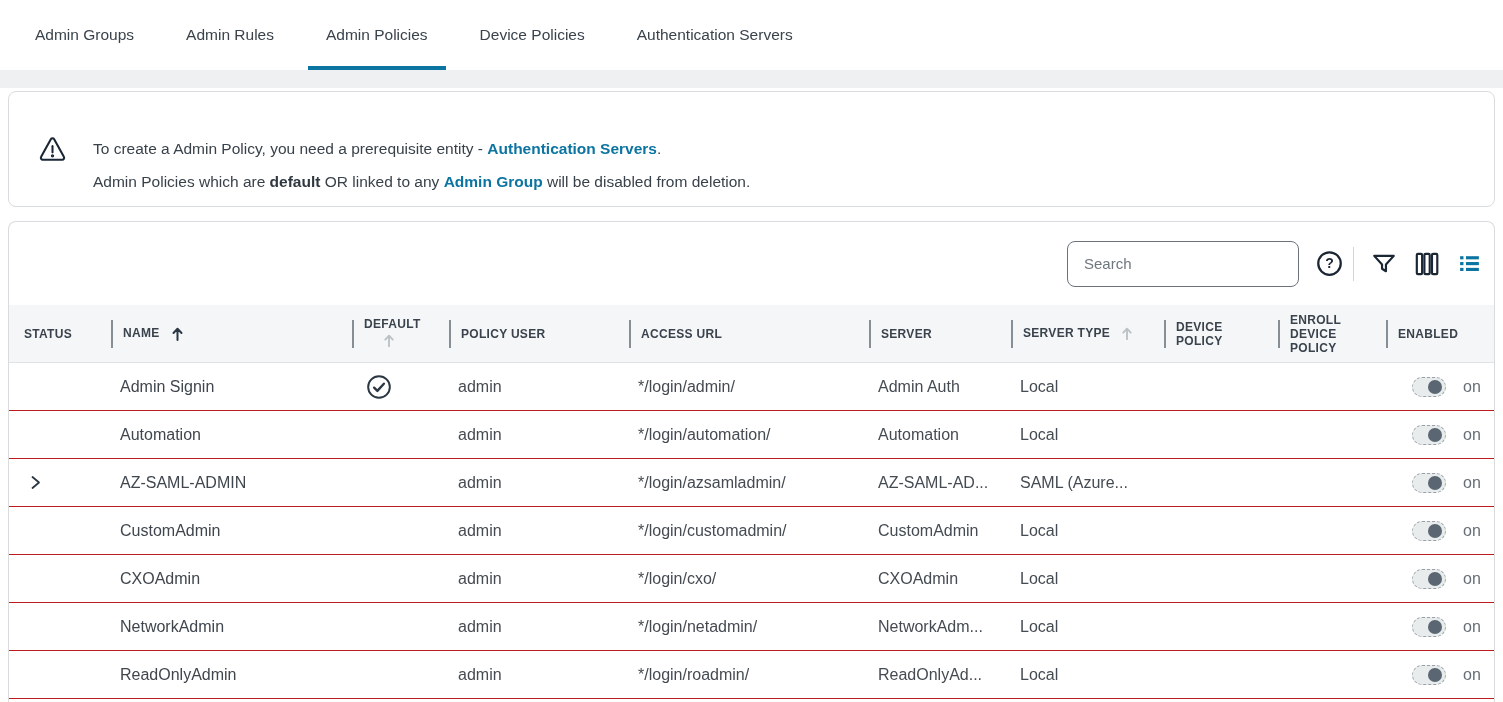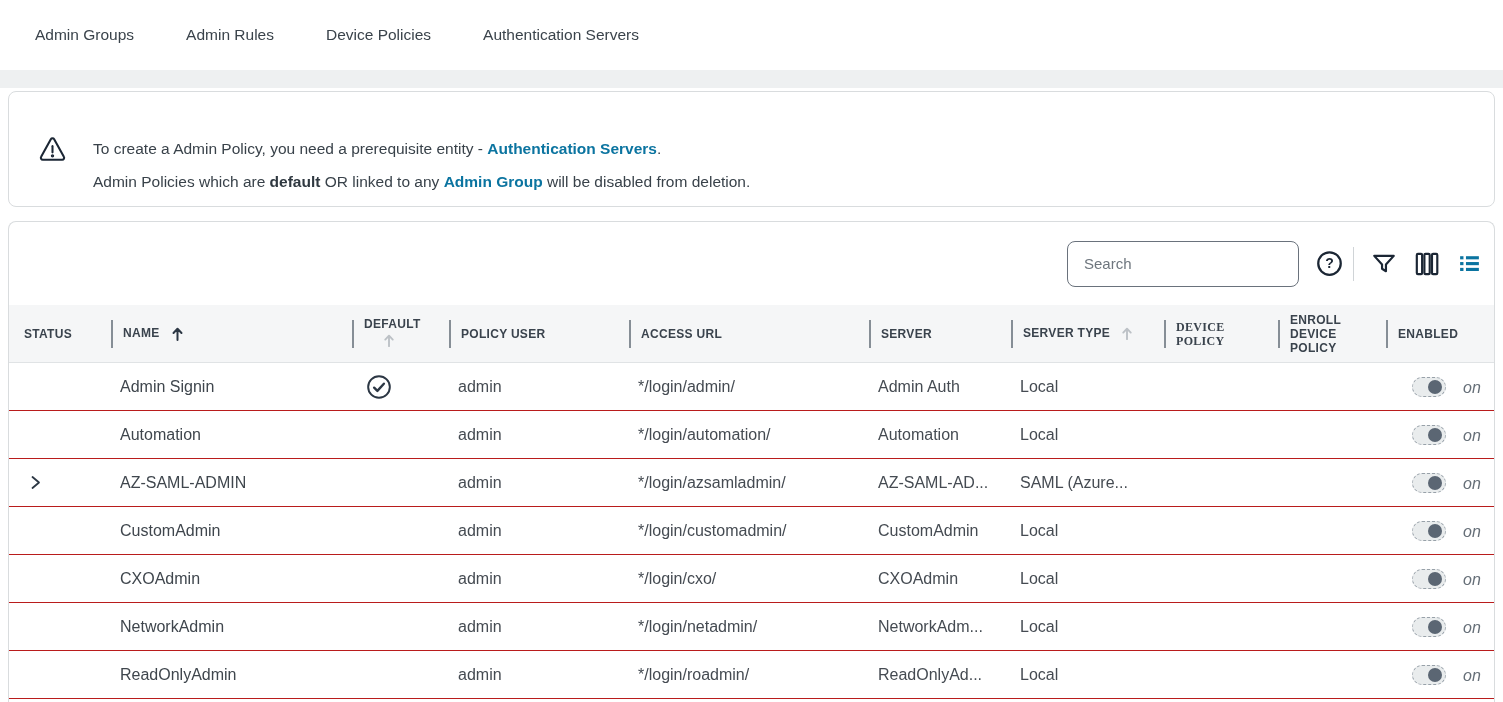--- a/index.html
+++ b/index.html
@@ -43,43 +43,44 @@
   .thead { background:#f5f6f7; height:58px; border-bottom:1px solid #e0e3e5;
            align-items:center; }
   .th { position:relative; padding-left:12px; font-size:12px; font-weight:bold;
         color:#3a434d; letter-spacing:.3px; line-height:14px; }
   .th.has-div::before { content:""; position:absolute; left:0; top:50%;
         transform:translateY(-50%); width:2px; height:28px; background:#868e96; }
   .th-flex { display:flex; align-items:flex-start; }
   .th-status { padding-left:15px; }
   .sort-arrow { margin-left:10px; display:inline-flex; }
   .th-default .sort-arrow { margin-left:18px; margin-top:2px; }
-  .wrap-narrow { display:inline-block; width:62px;font-family:Liberation Serif, serif; }
+  .wrap-narrow { display:inline-block; width:62px; }
   .wrap-xnarrow { display:inline-block; width:50px; }
 
   .row { height:48px; border-bottom:1px solid #b91c1c; align-items:center;
          font-size:16px; color:#454b52; background:#fff; }
   .cell { padding-left:9px; white-space:nowrap; overflow:hidden; }
   .cell-status { padding-left:18px; display:flex; align-items:center; }
   .cell-default { padding-left:14px; display:flex; align-items:center; }
   .cell-name { color:#3f464d; }
-  .cell-enabled { display:flex; align-items:flex-end; padding-left:26px;font-style:italic; }
+  .cell-enabled { display:flex; align-items:center; padding-left:26px; }
   .toggle { width:34px; height:20px; border:1px dashed #98a1a9; border-radius:11px;
             background:#e9eced; position:relative; cursor:pointer; flex:0 0 auto; }
   .knob { position:absolute; right:3px; top:50%; transform:translateY(-50%);
           width:14px; height:14px; border-radius:50%; background:#5b6673; }
   .on-label { margin-left:17px; font-size:16px; color:#666f78; }
   .chev { display:flex; cursor:pointer; }
 </style>
 </head>
 <body>
 
 <div class="tabbar">
   <div class="tab">Admin Groups</div>
   <div class="tab">Admin Rules</div>
+  <div class="tab active">Admin Policies</div>
   <div class="tab">Device Policies</div>
   <div class="tab">Authentication Servers</div>
 </div>
 <div class="graystrip"></div>
 
 <div class="banner">
   <span class="banner-icon">
     <svg width="33" height="31" viewBox="0 0 24 24" fill="none" stroke="#1b2634" stroke-width="1.6" stroke-linejoin="round" stroke-linecap="round">
       <path d="M10.7 4.1 a1.5 1.5 0 0 1 2.6 0 l7.5 13.6 a1.5 1.5 0 0 1 -1.3 2.3 H4.5 a1.5 1.5 0 0 1 -1.3 -2.3 Z"></path>
       <line x1="12" y1="9.4" x2="12" y2="14.2"></line>

